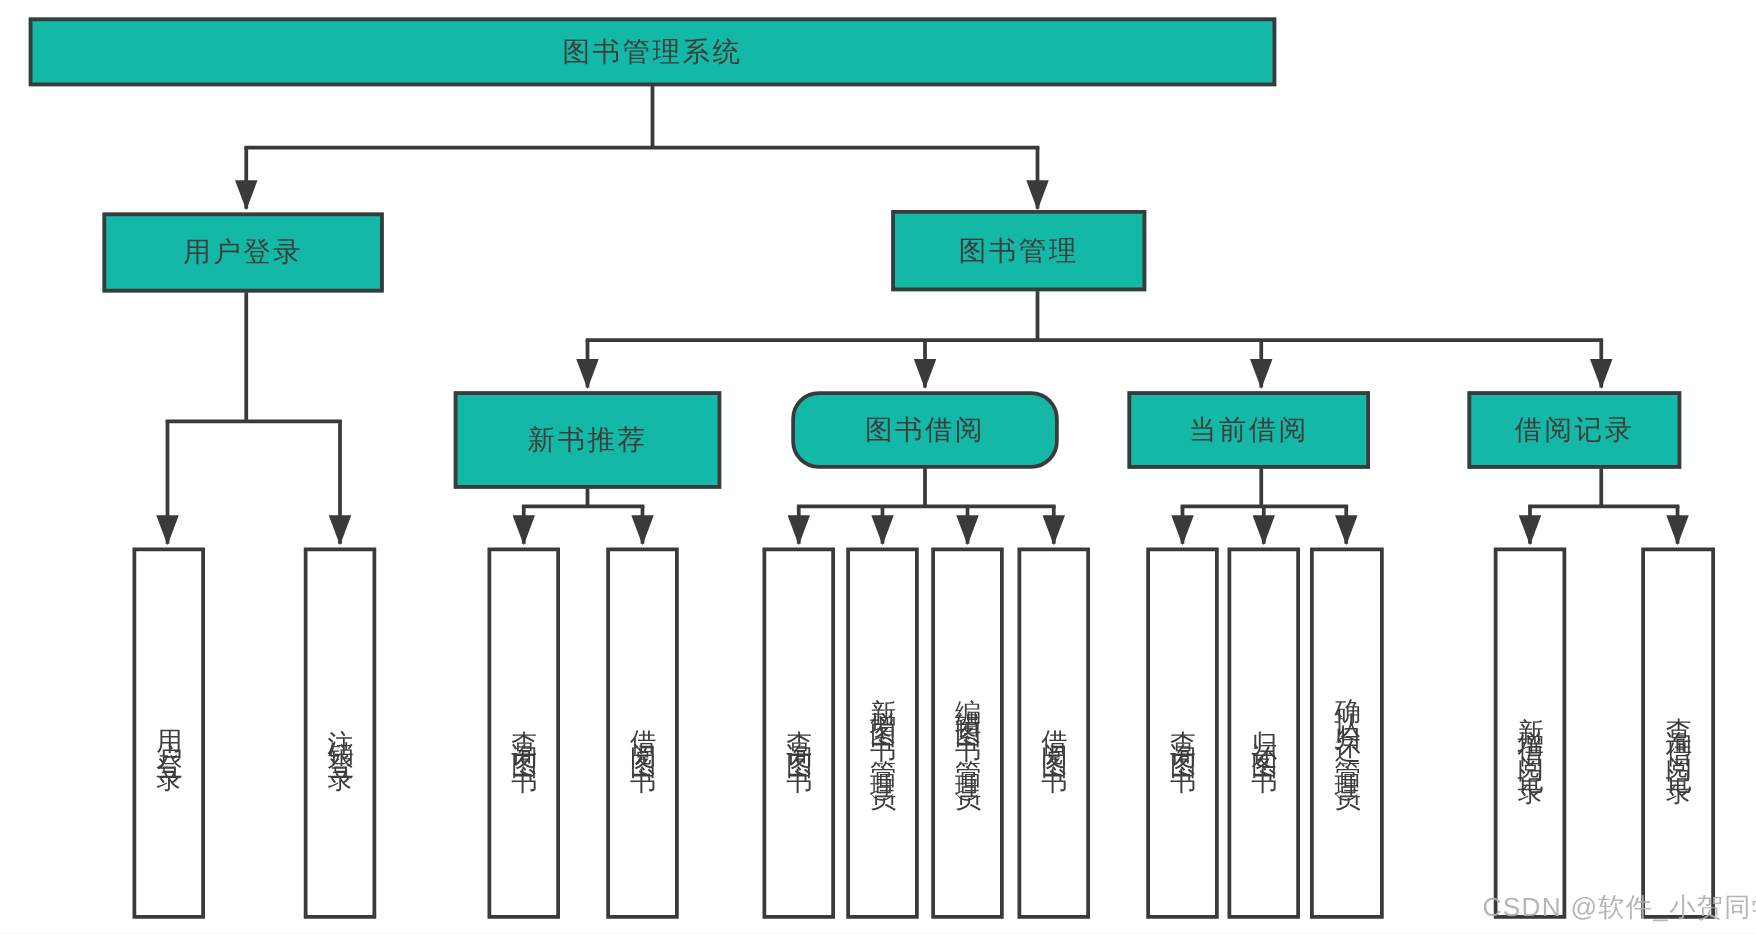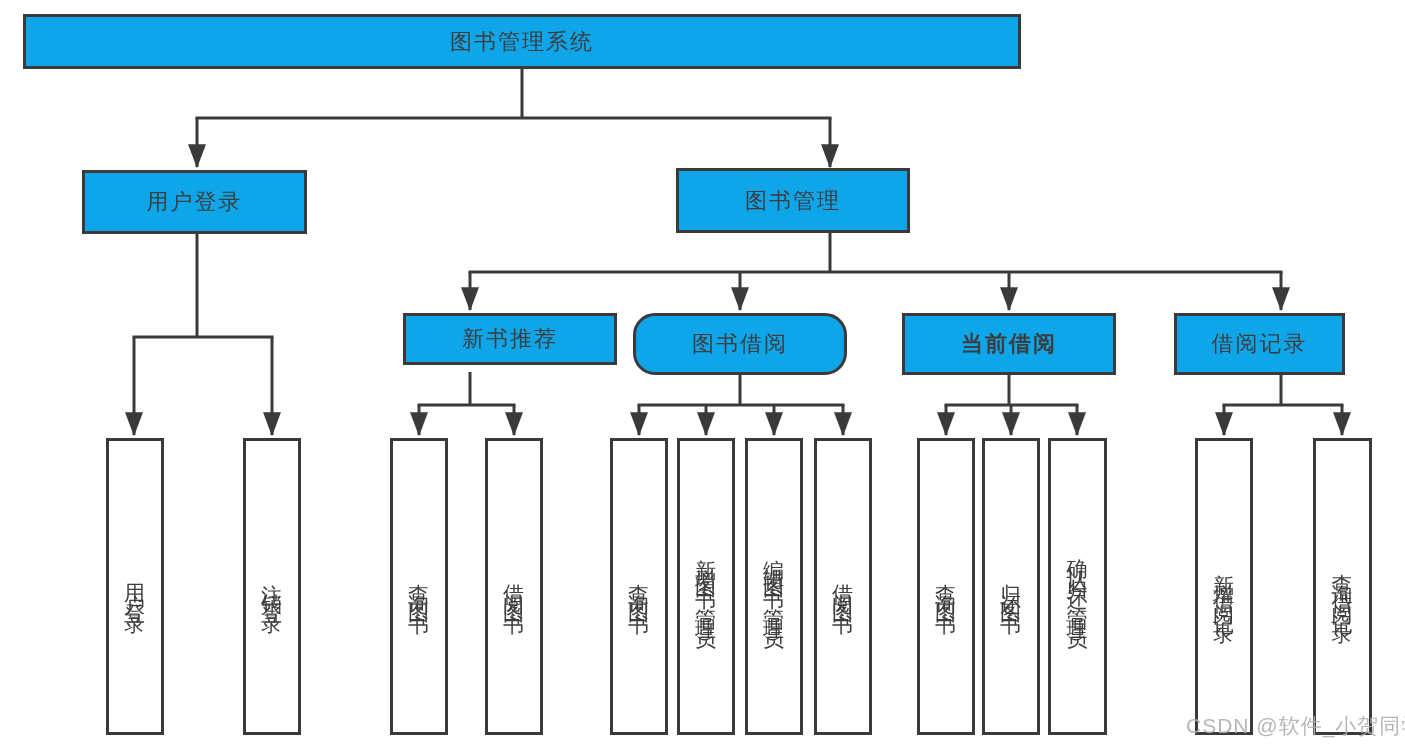--- a/index.html
+++ b/index.html
@@ -7,21 +7,21 @@
   html,body { background:#e9e9e9; }
   body { font-family:"Liberation Sans", sans-serif; }
   .stage {
     position:relative; width:1405px; height:747px;
     background:var(--background,#fff); overflow:hidden;
   }
   .stage svg.wires { position:absolute; left:0; top:0; width:1405px; height:747px; pointer-events:none; }
   .wires path.cl { stroke:var(--line,#3a3a3a); stroke-width:3; fill:none; }
   .wires marker path { fill:var(--line,#3a3a3a); }
   .hbox {
-    position:absolute; background:#0ea5e9; border:3px solid var(--line,#3a3a3a);
+    position:absolute; background:#14b8a6; border:3px solid var(--line,#3a3a3a);
     display:flex; align-items:center; justify-content:center;
     font-size:22px; letter-spacing:2px; color:var(--text,#3d3d3d);
   }
   .vbox {
     position:absolute; top:438px; width:58px; height:297px;
     background:#fff; border:3px solid var(--line,#3a3a3a);
     display:flex; align-items:center; justify-content:center;
     color:var(--text,#3d3d3d);
   }
   .vbox span {
@@ -90,25 +90,25 @@
     <g>
       <path class="cl" d="M1281,372 V405 M1222.5,405 H1343.5"></path>
       <path class="cl" d="M1224,405 V435" marker-end="url(#arw)"></path>
       <path class="cl" d="M1342,405 V435" marker-end="url(#arw)"></path>
     </g>
   </svg>
 
   <div class="hbox" style="left:23px; top:14px; width:998px; height:55px;">图书管理系统</div>
 
   <div class="hbox" style="left:82px; top:170px; width:225px; height:64px;">用户登录</div>
-  <div class="hbox" style="left:676px; top:168px; width:234px; height:65px;">图书管理</div>
+  <div class="hbox" style="left:713px; top:168px; width:204px; height:65px;">图书管理</div>
 
-  <div class="hbox" style="left:363px; top:313px; width:214px; height:52px;margin-left:40px;">新书推荐</div>
+  <div class="hbox" style="left:363px; top:313px; width:214px; height:78px;">新书推荐</div>
   <div class="hbox" style="left:633px; top:313px; width:214px; height:62px;border-radius:22px;">图书借阅</div>
-  <div class="hbox" style="left:902px; top:313px; width:214px; height:62px;font-weight:bold;">当前借阅</div>
+  <div class="hbox" style="left:902px; top:313px; width:194px; height:62px;">当前借阅</div>
   <div class="hbox" style="left:1174px; top:313px; width:171px; height:62px;">借阅记录</div>
 
   <div class="vbox" style="left:106px;">
     <span>用户登录</span>
     </div>
   <div class="vbox" style="left:243px;">
     <span>注销登录</span>
     </div>
 
   <div class="vbox" style="left:390px;">

